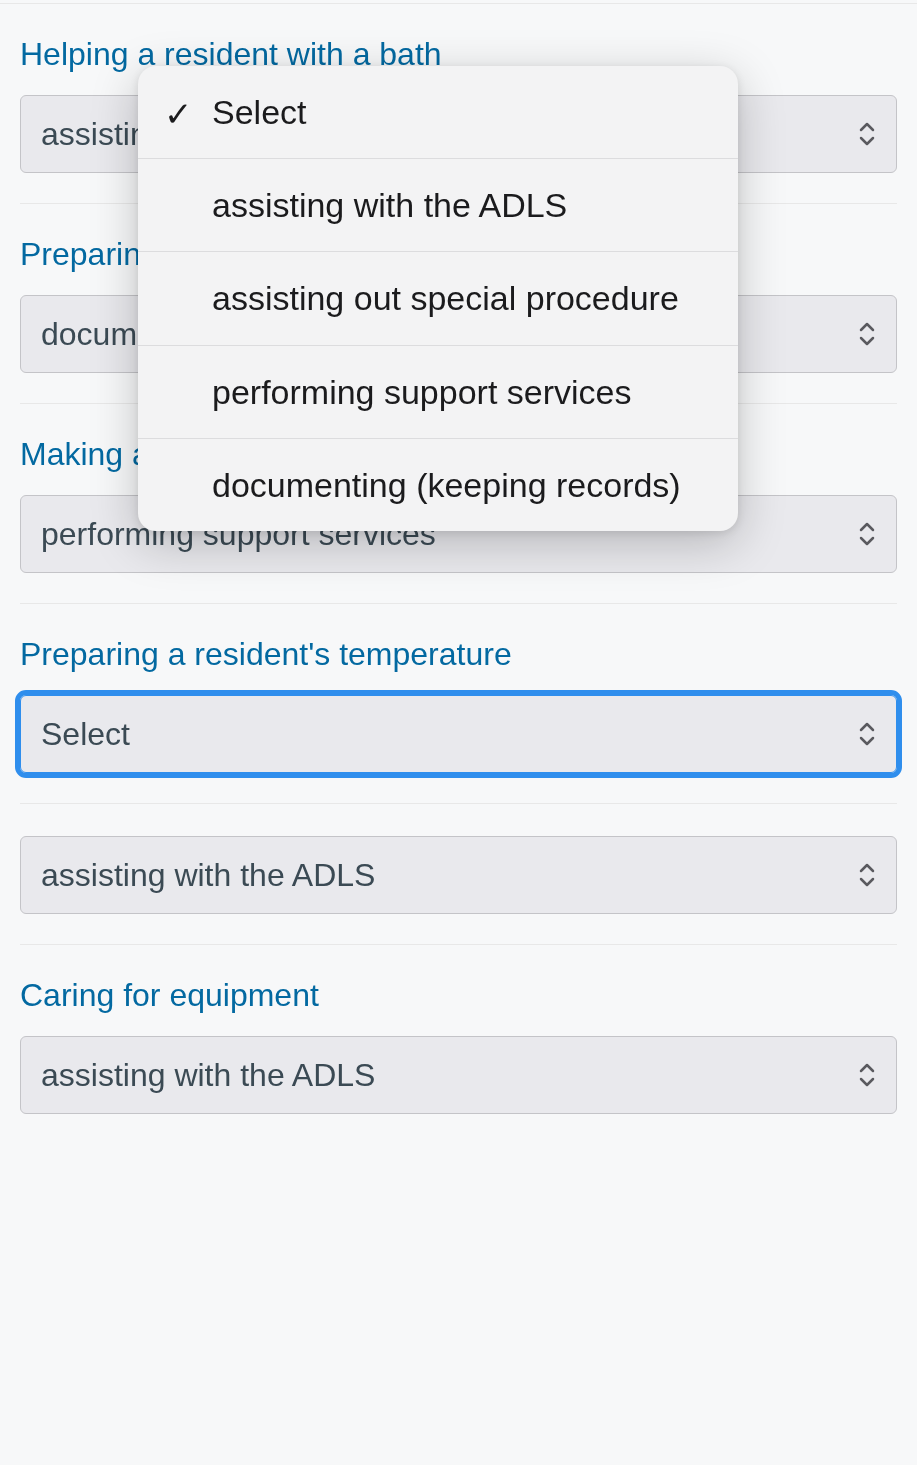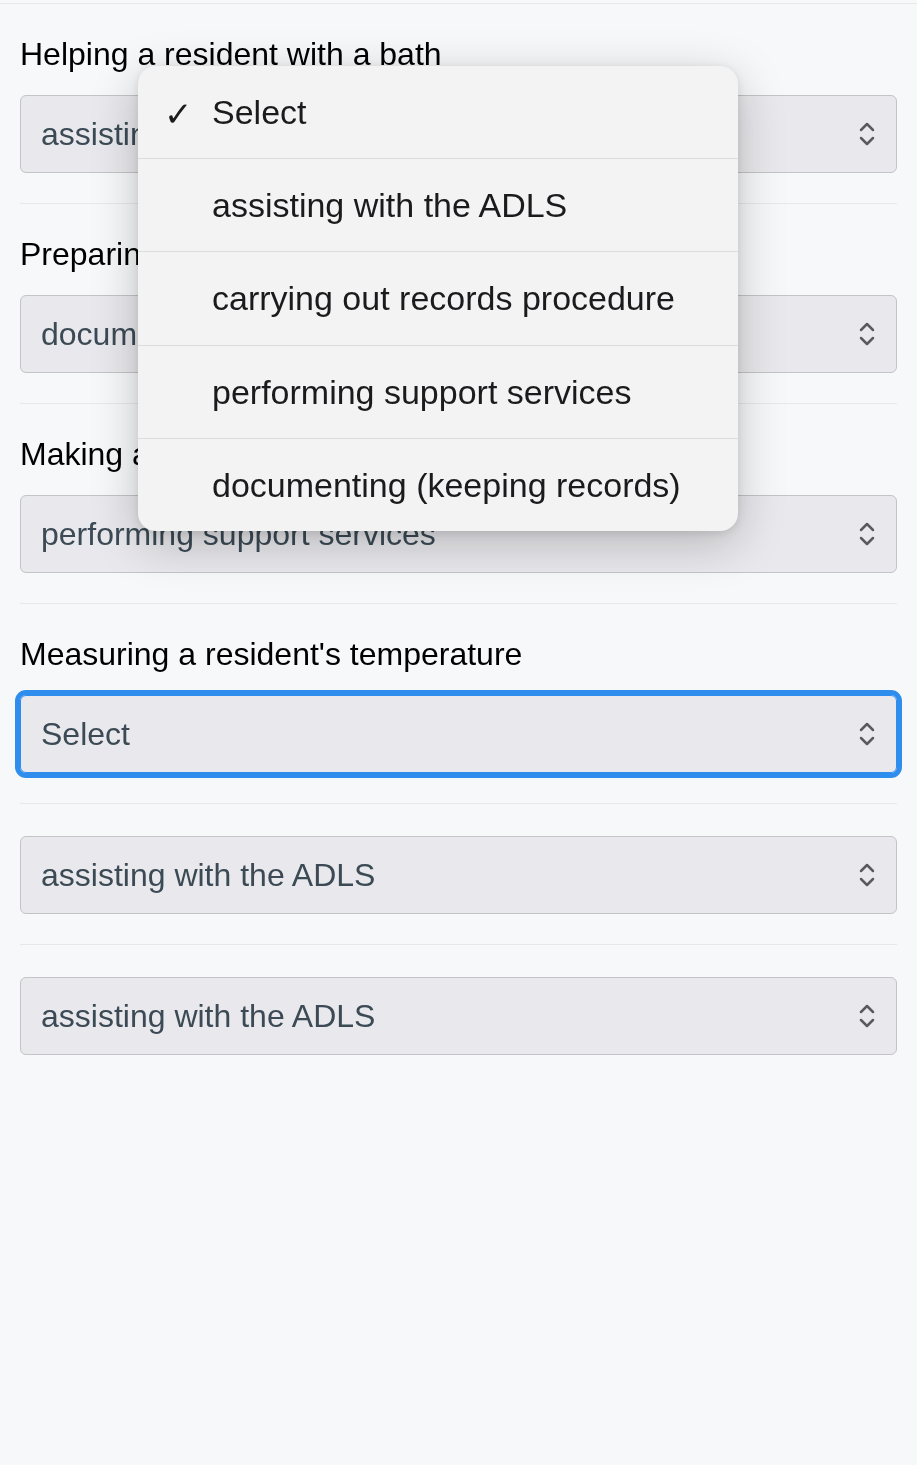--- a/index.html
+++ b/index.html
@@ -20,21 +20,21 @@
     }
     .form-group {
       padding: 32px 0 30px 0;
       border-bottom: 1px solid #e8e8e8;
     }
     .form-group:last-child {
       border-bottom: none;
     }
     .label {
       font-size: 32px;
-      color: #000000;
+      color: #0369a1;
       font-weight: 400;
       margin-bottom: 22px;
       display: block;
     }
     .select-wrapper {
       position: relative;
       width: 100%;
     }
     .select-box {
       width: 100%;
@@ -148,21 +148,21 @@
         <span class="chevron-updown">
           <svg width="24" height="28" viewBox="0 0 24 28">
               <path d="M6 10 L12 4 L18 10 M6 18 L12 24 L18 18" stroke="#5a5a5f" stroke-width="2.5" fill="none" stroke-linecap="round" stroke-linejoin="round"></path>
             </svg>
         </span>
       </div>
     </div>
   </div>
 
   <div class="form-group">
-    <label class="label">Measuring a resident's temperature</label>
+    <label class="label">Preparing a resident's temperature</label>
     <div class="select-wrapper">
       <div class="select-box active">
         <span class="select-text">Select</span>
         <span class="chevron-updown">
           <svg width="24" height="28" viewBox="0 0 24 28">
               <path d="M6 10 L12 4 L18 10 M6 18 L12 24 L18 18" stroke="#5a5a5f" stroke-width="2.5" fill="none" stroke-linecap="round" stroke-linejoin="round"></path>
             </svg>
         </span>
       </div>
     </div>
@@ -175,20 +175,21 @@
         <span class="chevron-updown">
           <svg width="24" height="28" viewBox="0 0 24 28">
               <path d="M6 10 L12 4 L18 10 M6 18 L12 24 L18 18" stroke="#5a5a5f" stroke-width="2.5" fill="none" stroke-linecap="round" stroke-linejoin="round"></path>
             </svg>
         </span>
       </div>
     </div>
   </div>
 
   <div class="form-group">
+    <label class="label">Caring for equipment</label>
     <div class="select-wrapper">
       <div class="select-box">
         <span class="select-text">assisting with the ADLS</span>
         <span class="chevron-updown">
           <svg width="24" height="28" viewBox="0 0 24 28">
               <path d="M6 10 L12 4 L18 10 M6 18 L12 24 L18 18" stroke="#5a5a5f" stroke-width="2.5" fill="none" stroke-linecap="round" stroke-linejoin="round"></path>
             </svg>
         </span>
       </div>
     </div>
@@ -198,21 +199,21 @@
 
 <div class="dropdown-menu">
   <div class="dropdown-item">
     <span class="check">✓</span>
     <span>Select</span>
   </div>
   <div class="dropdown-item">
     <span>assisting with the ADLS</span>
   </div>
   <div class="dropdown-item">
-    <span>carrying out records procedure</span>
+    <span>assisting out special procedure</span>
   </div>
   <div class="dropdown-item">
     <span>performing support services</span>
   </div>
   <div class="dropdown-item">
     <span>documenting (keeping records)</span>
   </div>
 </div>
 
 </body></html>

